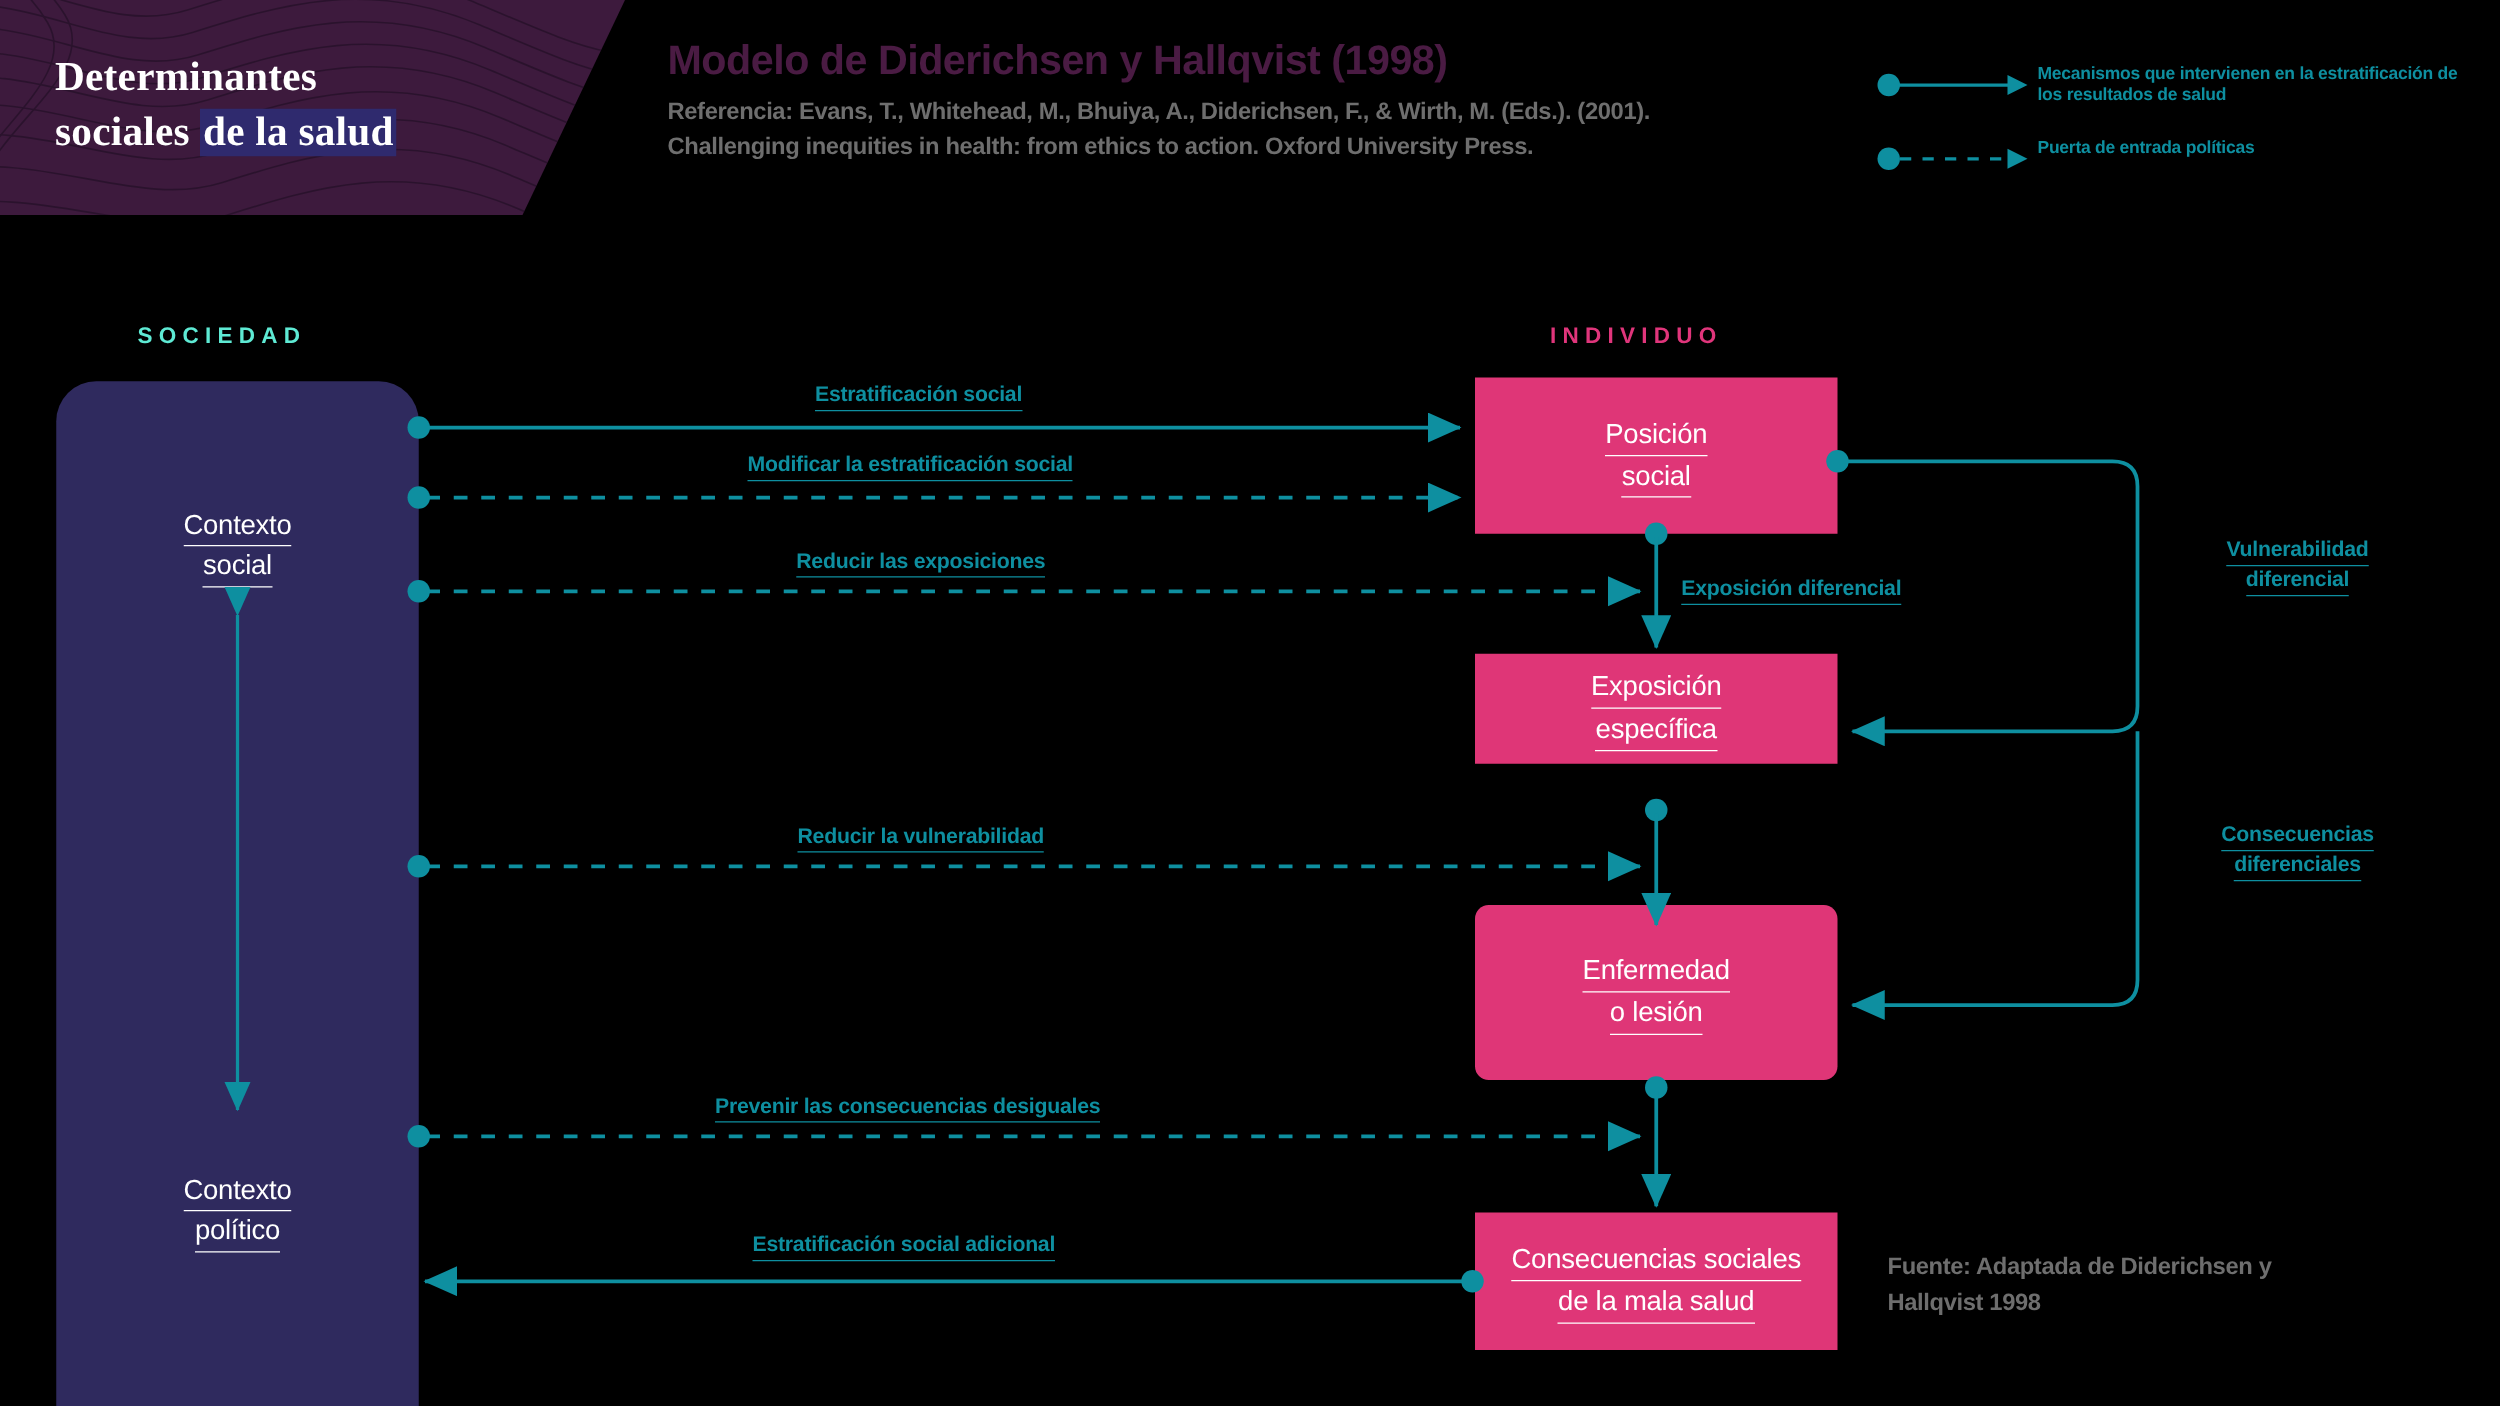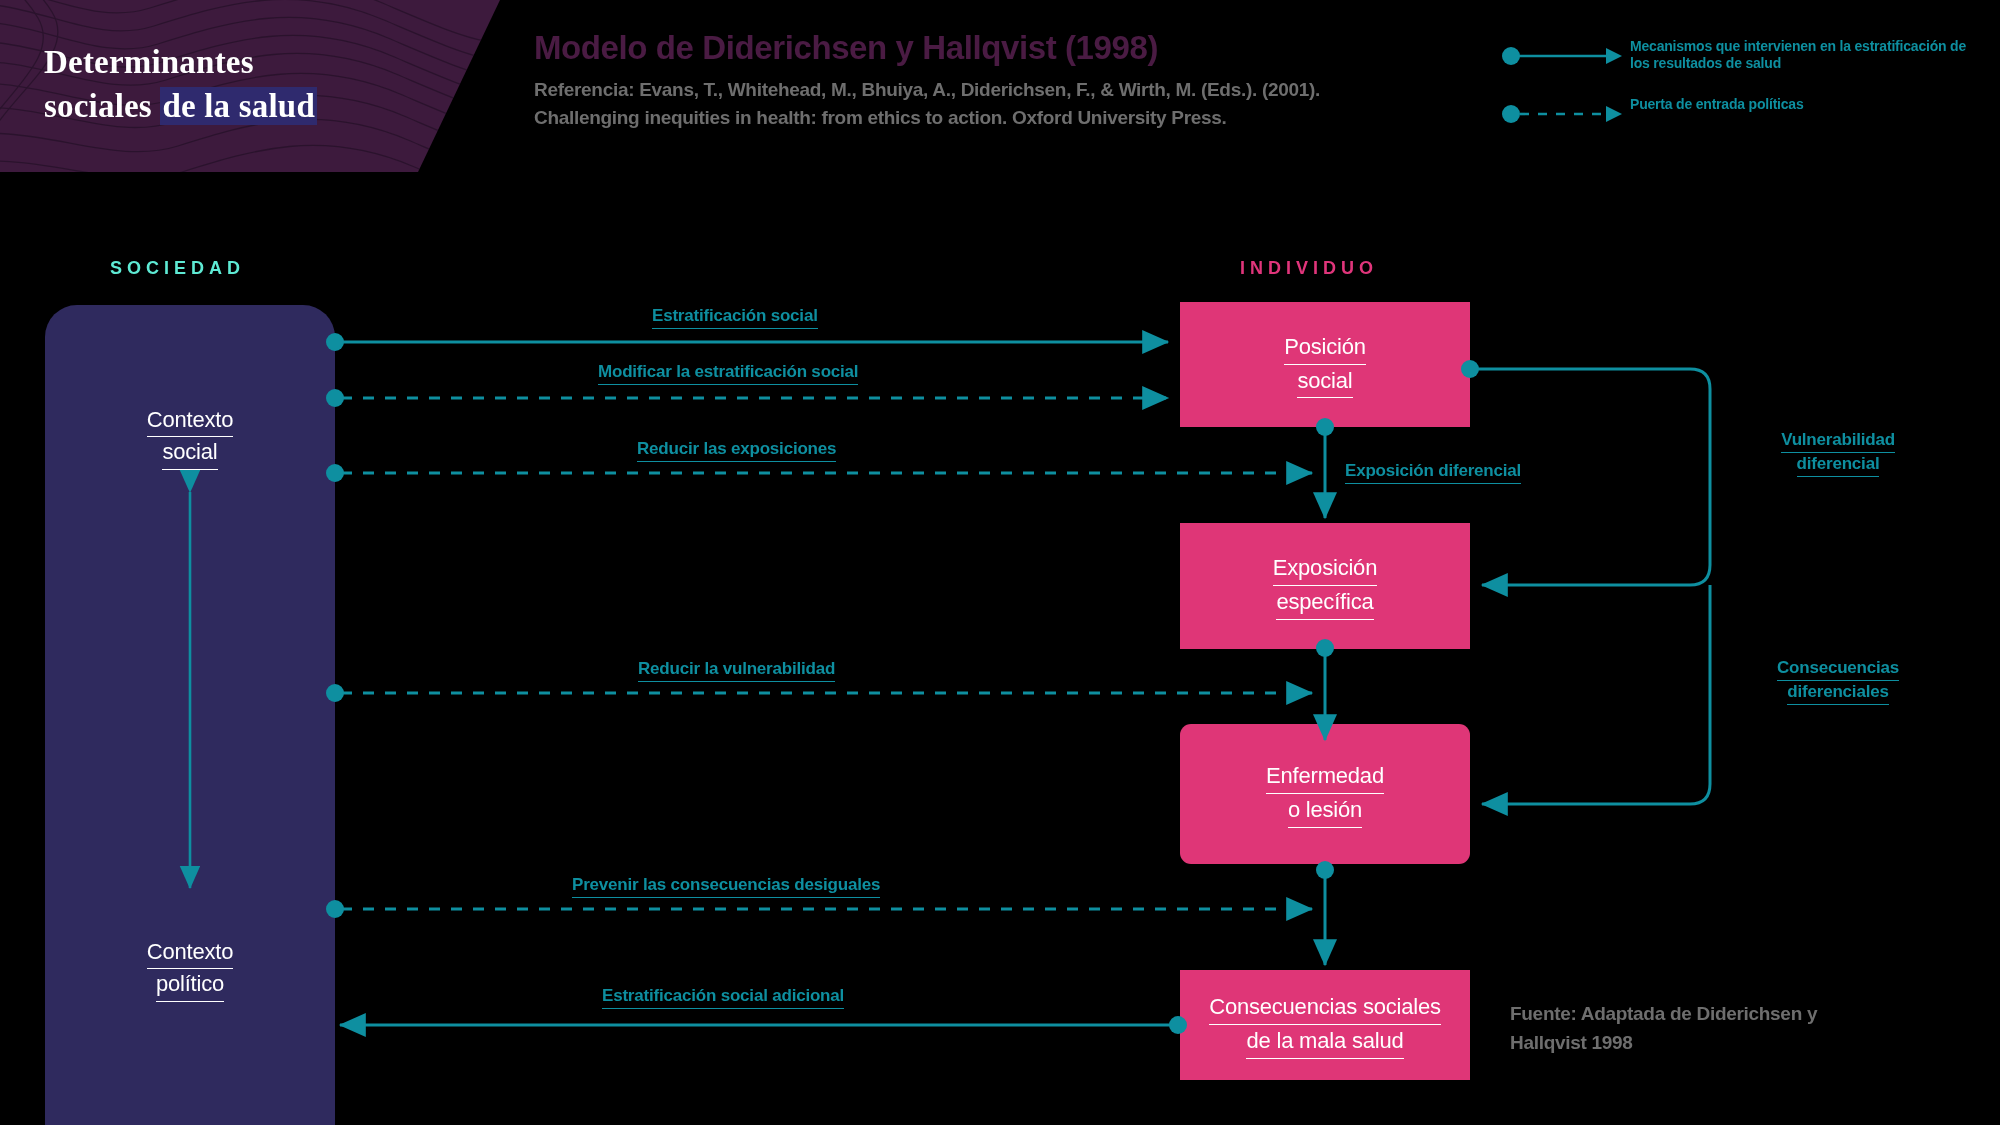--- a/index.html
+++ b/index.html
@@ -42,21 +42,21 @@
     letter-spacing:-.4px; white-space:nowrap;
   }
   .ref-line{
     color:#6E6E6E; font-size:19px; font-weight:700; line-height:1.5;
     letter-spacing:-.3px; white-space:nowrap;
   }
   #ref-1{ margin-top:8px; }
 
   
   #legend{ position:absolute; left:1500px; top:38px; width:470px; }
-  .legend-row{ display:flex; align-items:flex-start; margin-bottom:24px; }
+  .legend-row{ display:flex; align-items:flex-start; margin-bottom:24px;margin-top:12px; }
   .legend-sym{ width:130px; flex:0 0 130px; padding-top:6px; }
   .legend-text{
     color:#0E8FA0; font-size:14px; font-weight:700; line-height:1.18;
     letter-spacing:-.2px; padding-top:0px;
   }
 
   
   .section-cap{
     position:absolute; font-size:18px; font-weight:800; letter-spacing:5px;
     white-space:nowrap;
@@ -80,21 +80,21 @@
   #ctx-politico{ top:632px; }
 
   
   .pbox{
     position:absolute; background:#DF3677; width:290px;
     display:flex; align-items:center; justify-content:center; text-align:center;
   }
   .pbox .ptxt{ color:#ffffff; font-size:22px; line-height:1.45; letter-spacing:-.2px; }
   .pbox .ptxt span{ border-bottom:1.5px solid #ffffff; display:inline-block; padding-bottom:1px; }
   #box-posicion{ left:1180px; top:302px; height:125px; }
-  #box-exposicion{ left:1180px; top:523px; height:126px; }
+  #box-exposicion{ left:1180px; top:523px; height:88px; }
   #box-enfermedad{ left:1180px; top:724px; height:140px;border-radius:11px; }
   #box-consecuencias{ left:1180px; top:970px; height:110px; }
 
   
   #wires{ position:absolute; left:0; top:0; width:2000px; height:1125px; pointer-events:none; }
 
   
   .tlabel{
     position:absolute; color:#0E8FA0; font-size:17px; font-weight:700;
     letter-spacing:-.2px; white-space:nowrap; line-height:1.35;

